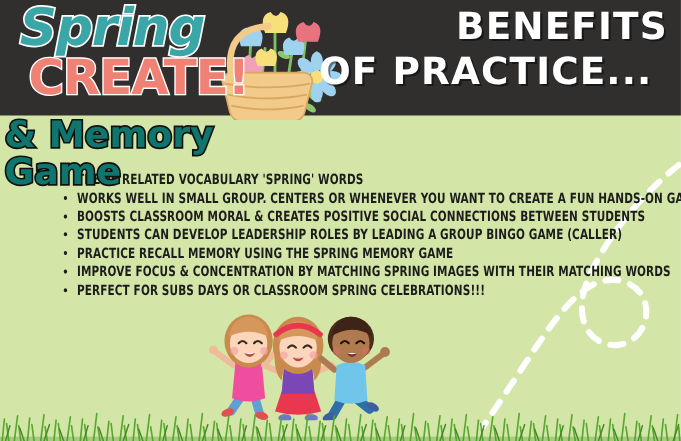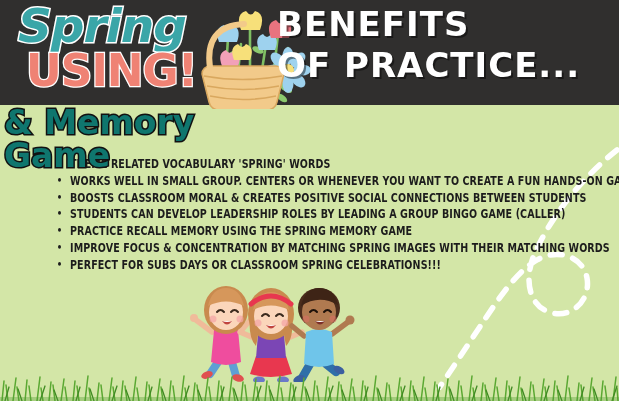--- a/index.html
+++ b/index.html
@@ -51,20 +51,21 @@
     font-size:33px;line-height:33px;
     letter-spacing:0px;
     color:#0f766e;
     -webkit-text-stroke:3px #111111;
     paint-order:stroke fill;
   }
 
   
   .headline{
     position:absolute;right:12px;top:4px;width:330px;z-index:6;
+    text-align:right;
     font-family:"DejaVu Sans",sans-serif;
     font-weight:bold;
     color:#ffffff;
     letter-spacing:1px;
     pointer-events:none;
   }
   .headline .hl1{display:block;font-size:34px;line-height:40px;
     text-shadow:2px 2px 0 rgba(0,0,0,.45);}
   .headline .hl2{display:block;font-size:34px;line-height:42px;
     text-shadow:2px 2px 0 rgba(0,0,0,.45);padding-right:14px;}
@@ -169,21 +170,21 @@
       <path d="M18 72 q38 7 78 0"></path>
       <path d="M21 82 q36 7 72 0"></path>
       <path d="M24 92 q33 7 66 0"></path>
     </g>
 
     <path d="M24 64 q-6 -42 34 -44" fill="none" stroke="#f2ca8a" stroke-width="6" stroke-linecap="round"></path>
   </svg>
 
   <div class="title-block">
     <div class="t-spring">Spring</div>
-    <div class="t-bingo">USING!</div>
+    <div class="t-bingo">CREATE!</div>
     <div class="t-memory">&amp; Memory Game</div>
   </div>
 
   <div class="headline">
     <span class="hl1">BENEFITS</span>
     <span class="hl2">OF PRACTICE...</span>
   </div>
 
   <ul class="bullets">
     <li>THEME RELATED VOCABULARY 'SPRING' WORDS</li>

